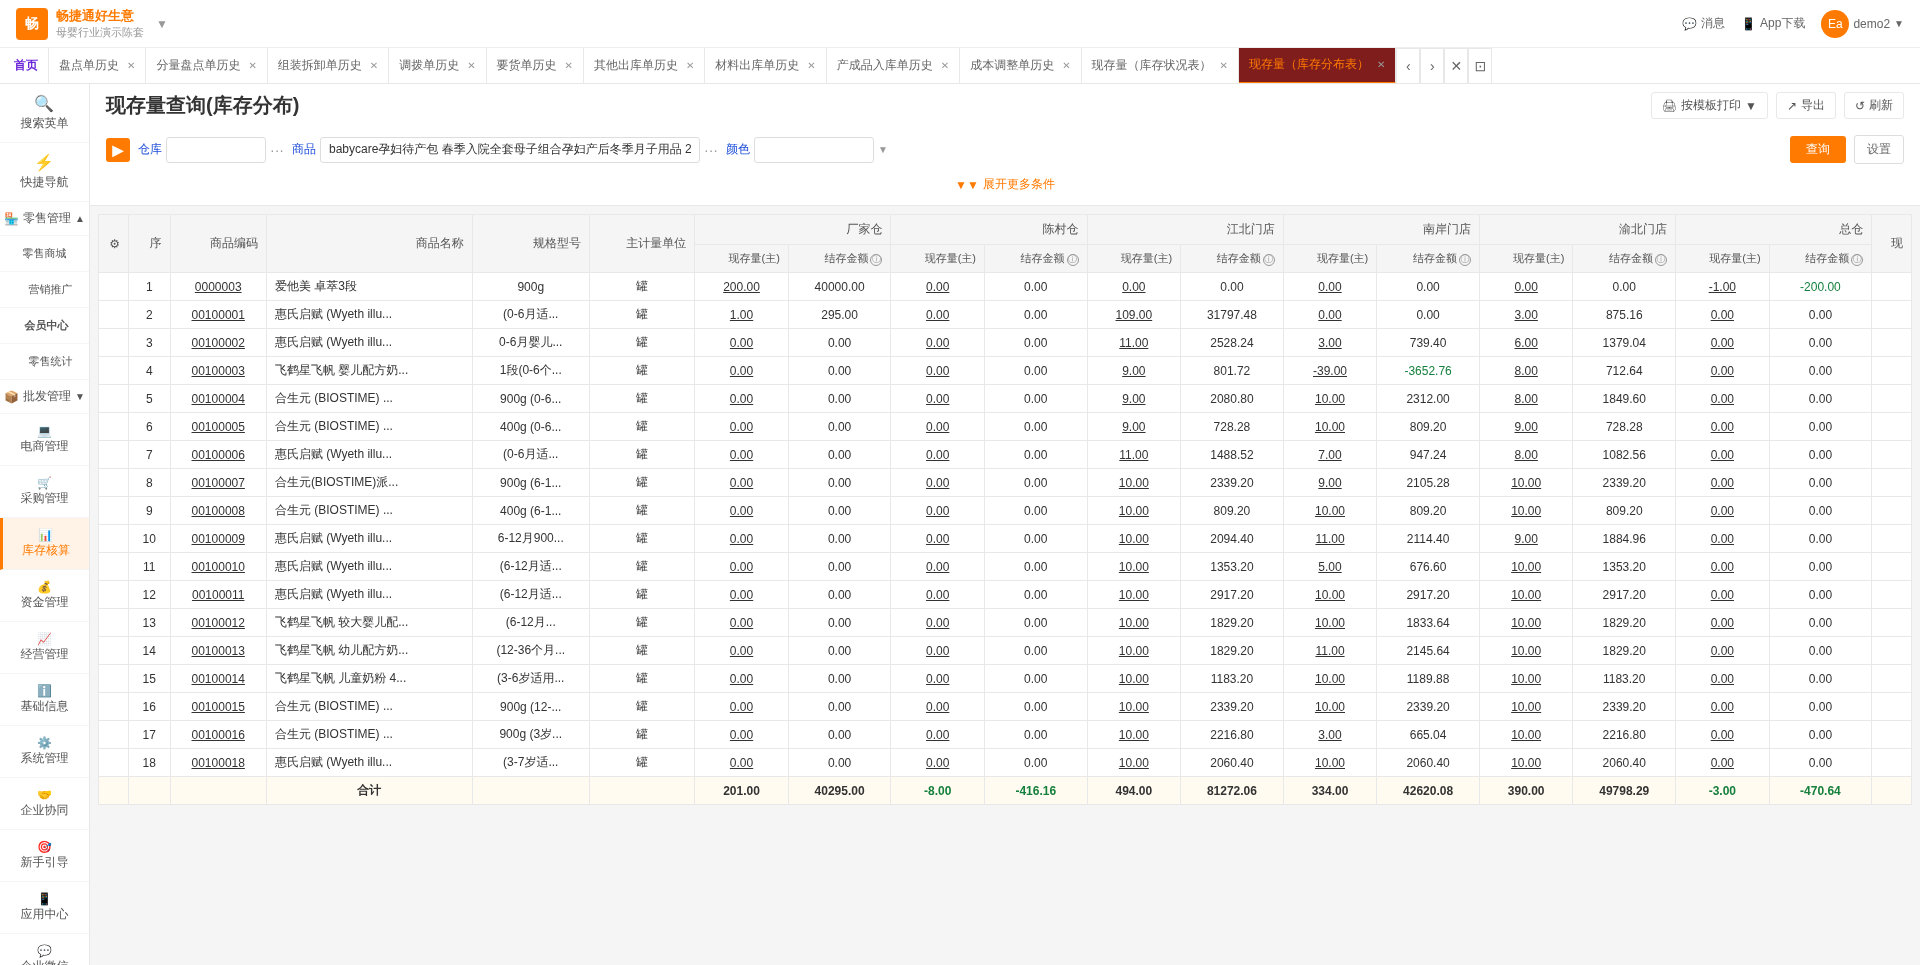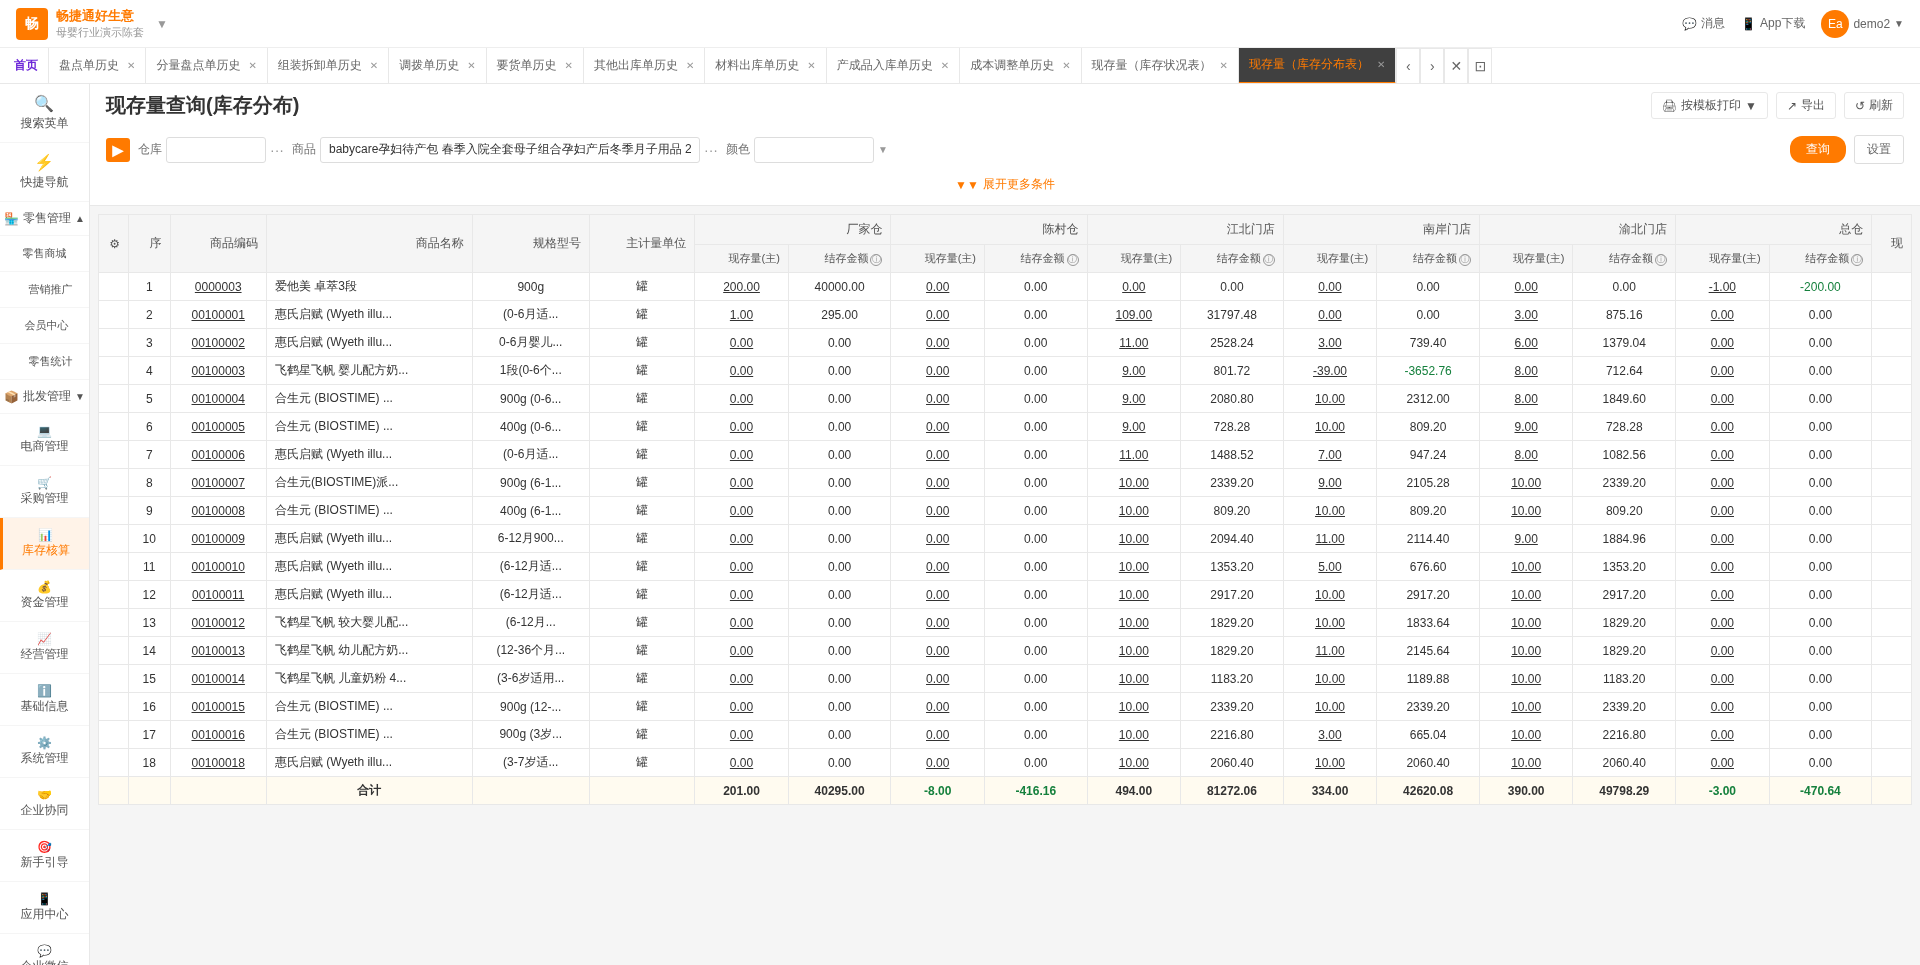--- a/index.html
+++ b/index.html
@@ -62,21 +62,21 @@
       border-right: 1px solid #e8e8e8;
       cursor: pointer;
       white-space: nowrap;
       gap: 4px;
     }
     .tab-item.home {
       color: #6d28d9;
       font-weight: bold;
     }
     .tab-item.active {
-      background: #404040;
+      background: #7f1d1d;
       color: #ff7a00;
       border-bottom: 2px solid #ff7a00;
     }
     .tab-item .tab-close {
       font-size: 10px; color: #999; margin-left: 4px;
     }
     .tab-nav-btn {
       width: 24px; height: 36px;
       display: flex; align-items: center; justify-content: center;
       cursor: pointer; color: #666; font-size: 14px;
@@ -156,21 +156,21 @@
     .filter-expand-btn {
       width: 24px; height: 24px;
       background: #ff7a00; color: white;
       border-radius: 3px;
       display: flex; align-items: center; justify-content: center;
       cursor: pointer; font-size: 14px; font-weight: bold;
     }
     .filter-field {
       display: flex; align-items: center; gap: 4px;
     }
-    .filter-label { font-size: 12px; color: #737373; }
+    .filter-label { font-size: 12px; color: #1d4ed8; }
     .filter-input {
       border: 1px solid #ddd; border-radius: 3px;
       padding: 3px 8px; font-size: 12px;
       width: 100px; height: 26px;
     }
     .filter-input-long {
       width: 380px; height: 26px;
       border: 1px solid #ddd; border-radius: 3px;
       padding: 3px 8px; font-size: 12px; color: #333;
     }
@@ -182,21 +182,21 @@
     .filter-ellipsis {
       font-size: 14px; color: #999; cursor: pointer;
     }
     .expand-more {
       display: flex; align-items: center; gap: 4px;
       color: #ff7a00; font-size: 12px; cursor: pointer;
       margin: 0 auto;
     }
     .btn-query {
       background: #ff7a00; color: white; border: none;
-      padding: 5px 16px; border-radius: 12px; cursor: pointer; font-size: 12px;
+      padding: 5px 16px; border-radius: 3px; cursor: pointer; font-size: 12px;
     }
     .btn-setting {
       background: #fff; color: #666; border: 1px solid #ddd;
       padding: 5px 12px; border-radius: 3px; cursor: pointer; font-size: 12px;
     }
 
     .filter-section {
       padding: 8px 16px;
       background: #fff;
       border-bottom: 1px solid #e8e8e8;
@@ -368,21 +368,21 @@
       <div>🏪</div>
       <div>零售管理</div>
       <span style="font-size:10px;">▲</span>
     </div>
     <div class="sidebar-item" style="font-size:11px;">
       <div>零售商城</div>
     </div>
     <div class="sidebar-item" style="padding-left:12px;font-size:11px;">
       <div>营销推广</div>
     </div>
-    <div class="sidebar-item" style="padding-left:4px;font-size:11px;">
+    <div class="sidebar-item" style="padding-left:4px;font-size:11px;font-weight:bold;">
       <div>会员中心</div>
     </div>
     <div class="sidebar-item" style="padding-left:12px;font-size:11px;">
       <div>零售统计</div>
     </div>
     <div class="sidebar-group">
       <div>📦</div>
       <div>批发管理</div>
       <span style="font-size:10px;">▼</span>
     </div>

